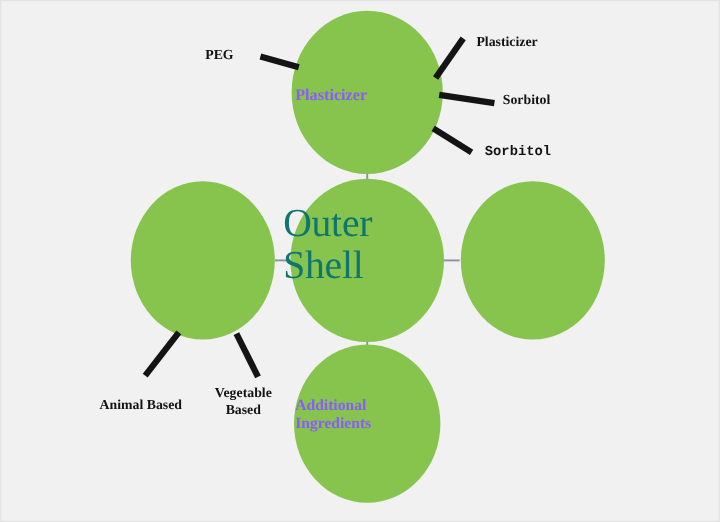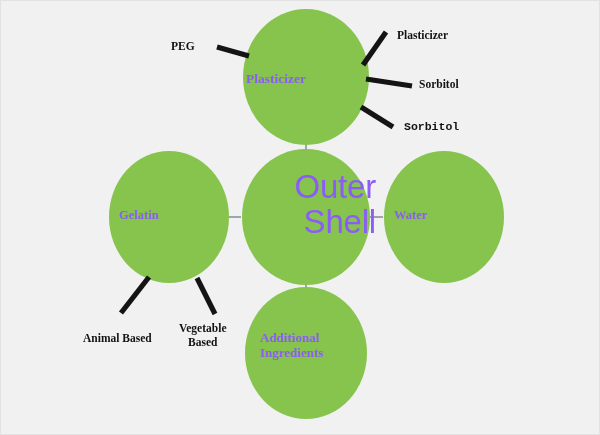--- a/index.html
+++ b/index.html
@@ -34,23 +34,23 @@
     text-align: left;
     color: #8b5cf6;
     font-family: "Liberation Serif", serif;
     font-weight: bold;
     line-height: 1.12;
     pointer-events: none;
     white-space: pre-line;
   }
   .center-label {
     position: absolute;
-    text-align: right;
-    color: #8b5cf6;
-    font-family: Liberation Sans, sans-serif;
+    text-align: left;
+    color: #0f766e;
+    font-family: Liberation Serif, serif;
     font-weight: normal;
     font-size: 33px;
     line-height: 1.05;
     letter-spacing: -0.2px;
     white-space: pre-line;
     pointer-events: none;
   }
   .leaf-label {
     position: absolute;
     color: #131313;
@@ -92,25 +92,23 @@
 
     <line x1="148" y1="276" x2="120" y2="312" stroke="#141414" stroke-width="5.2" stroke-linecap="butt"></line>
     <line x1="196" y1="277" x2="214" y2="313" stroke="#141414" stroke-width="5.2" stroke-linecap="butt"></line>
   </svg>
 
   <div class="center-label" style="left:235px; top:169px; width:140px;">Outer
 Shell</div>
 
   <div class="node-label" style="left:245px; top:70px; width:120px; font-size:13.5px;">Plasticizer</div>
 
-  <div class="node-label" style="left:118px; top:207px; width:100px; font-size:12.5px;">Gelatin</div>
 
-  <div class="node-label" style="left:393px; top:207px; width:100px; font-size:12.5px;">Water</div>
 
-  <div class="node-label" style="left:245px; top:330px; width:137px; font-size:13px;margin-left:14px;">Additional
+  <div class="node-label" style="left:245px; top:330px; width:137px; font-size:13px;">Additional
 Ingredients</div>
 
   <div class="leaf-label" style="left:170px; top:38px;">PEG</div>
 
   <div class="leaf-label" style="left:396px; top:27px;">Plasticizer</div>
 
   <div class="leaf-label" style="left:418px; top:76px;">Sorbitol</div>
 
   <div class="leaf-label" style="left:403px; top:119px;font-family:Liberation Mono, monospace;">Sorbitol</div>
 

